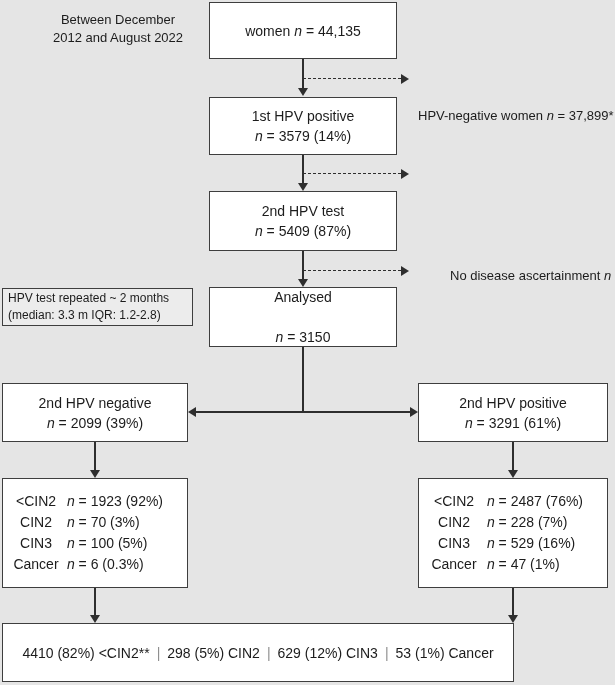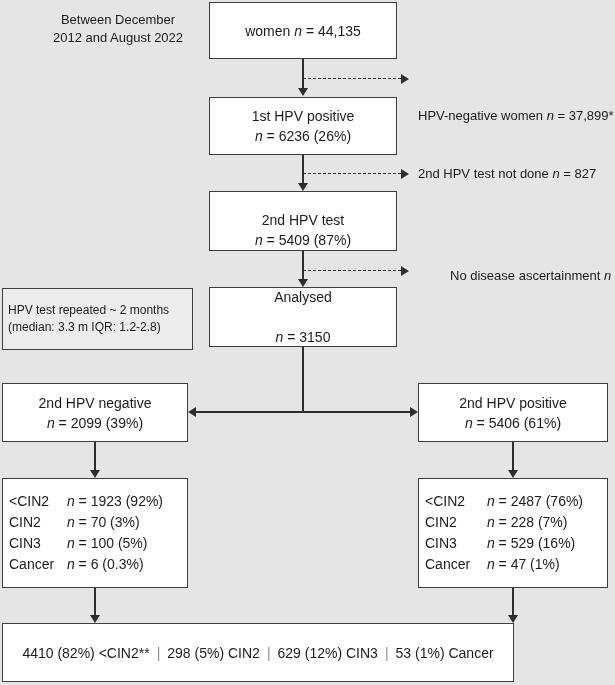--- a/index.html
+++ b/index.html
@@ -24,21 +24,21 @@
     font-size:12px;line-height:17px;text-align:left;padding-left:5px;
   }
   
   .outbox{
     position:absolute;box-sizing:border-box;background:#ffffff;
     border:1.8px solid #3e3e3e;
     display:flex;flex-direction:column;justify-content:center;
     font-size:14px;line-height:21px;
   }
   .orow{white-space:nowrap;padding-left:6px;}
-  .olbl{display:inline-block;text-align:left;}
+  .olbl{display:inline-block;text-align:center;}
   .outbox.neg .olbl{width:54px;}
   .outbox.pos .olbl{width:58px;}
   
   .vline{position:absolute;width:1.6px;background:#2e2e2e;}
   .hline{position:absolute;height:1.6px;background:#2e2e2e;}
   .dash{position:absolute;height:0;border-top:1.6px dashed #2e2e2e;}
   .arr-down{position:absolute;width:0;height:0;
     border-left:5.2px solid transparent;border-right:5.2px solid transparent;
     border-top:8px solid #2e2e2e;}
   .arr-right{position:absolute;width:0;height:0;
@@ -63,46 +63,46 @@
     <div>Between December</div>
     <div>2012 and August 2022</div>
   </div>
 
   <div class="box" style="left:209px;top:2px;width:188px;height:57px;">
     <div class="line"><span>women</span> <i class="n">n</i> <span>= 44,135</span></div>
   </div>
 
   <div class="box" style="left:209px;top:97px;width:188px;height:58px;">
     <div class="line">1st HPV positive</div>
-    <div class="line"><i class="n">n</i> <span>= 6236 (26%)</span></div>
+    <div class="line"><i class="n">n</i> <span>= 3579 (14%)</span></div>
   </div>
 
-  <div class="box" style="left:209px;top:191px;width:188px;height:60px;justify-content:flex-end;">
+  <div class="box" style="left:209px;top:191px;width:188px;height:60px;">
     <div class="line">2nd HPV test</div>
     <div class="line"><i class="n">n</i> <span>= 5409 (87%)</span></div>
   </div>
 
   <div class="box" style="left:209px;top:287px;width:188px;height:60px;gap:20px;">
     <div class="line">Analysed</div>
     <div class="line"><i class="n">n</i> <span>= 3150</span></div>
   </div>
 
-  <div class="graybox" style="left:2px;top:288px;width:191px;height:62px;">
+  <div class="graybox" style="left:2px;top:288px;width:191px;height:38px;">
     <div>HPV test repeated ~ 2 months</div>
     <div>(median: 3.3 m IQR: 1.2-2.8)</div>
   </div>
 
   <div class="box" style="left:2px;top:383px;width:186px;height:59px;">
     <div class="line">2nd HPV negative</div>
     <div class="line"><i class="n">n</i> <span>= 2099 (39%)</span></div>
   </div>
 
   <div class="box" style="left:418px;top:383px;width:190px;height:59px;">
     <div class="line">2nd HPV positive</div>
-    <div class="line"><i class="n">n</i> <span>= 5406 (61%)</span></div>
+    <div class="line"><i class="n">n</i> <span>= 3291 (61%)</span></div>
   </div>
 
   <div class="outbox neg" style="left:2px;top:478px;width:186px;height:110px;">
     <div class="orow"><span class="olbl">&lt;CIN2</span> <span><i class="n">n</i> <span>= 1923 (92%)</span></span></div>
     <div class="orow"><span class="olbl">CIN2</span> <span><i class="n">n</i> <span>= 70 (3%)</span></span></div>
     <div class="orow"><span class="olbl">CIN3</span> <span><i class="n">n</i> <span>= 100 (5%)</span></span></div>
     <div class="orow"><span class="olbl">Cancer</span> <span><i class="n">n</i> <span>= 6 (0.3%)</span></span></div>
   </div>
 
   <div class="outbox pos" style="left:418px;top:478px;width:190px;height:110px;">
@@ -126,21 +126,20 @@
 
   <div class="vline" style="left:302.2px;top:251px;height:28px;"></div>
   <div class="arr-down" style="left:297.8px;top:279px;"></div>
 
   <div class="dash" style="left:303px;top:78px;width:98px;"></div>
   <div class="arr-right" style="left:401px;top:73.7px;"></div>
   <div class="sidenote" style="top:76px;margin-top:32px;"><span>HPV-negative women</span> <i class="n">n</i> <span>= 37,899*</span></div>
 
   <div class="dash" style="left:303px;top:173px;width:98px;"></div>
   <div class="arr-right" style="left:401px;top:168.7px;"></div>
-  <div class="sidenote" style="top:166px;"><span>2nd HPV test not done</span> <i class="n">n</i> <span>= 827</span></div>
 
   <div class="dash" style="left:303px;top:270px;width:98px;"></div>
   <div class="arr-right" style="left:401px;top:265.7px;"></div>
   <div class="sidenote" style="top:268px;margin-left:32px;"><span>No disease ascertainment</span> <i class="n">n</i> <span>= 19</span></div>
 
   <div class="vline" style="left:302.2px;top:347px;height:66px;"></div>
   <div class="hline" style="left:196px;top:411.2px;width:214px;"></div>
   <div class="arr-left" style="left:188px;top:407px;"></div>
   <div class="arr-right" style="left:410px;top:407px;"></div>
 

